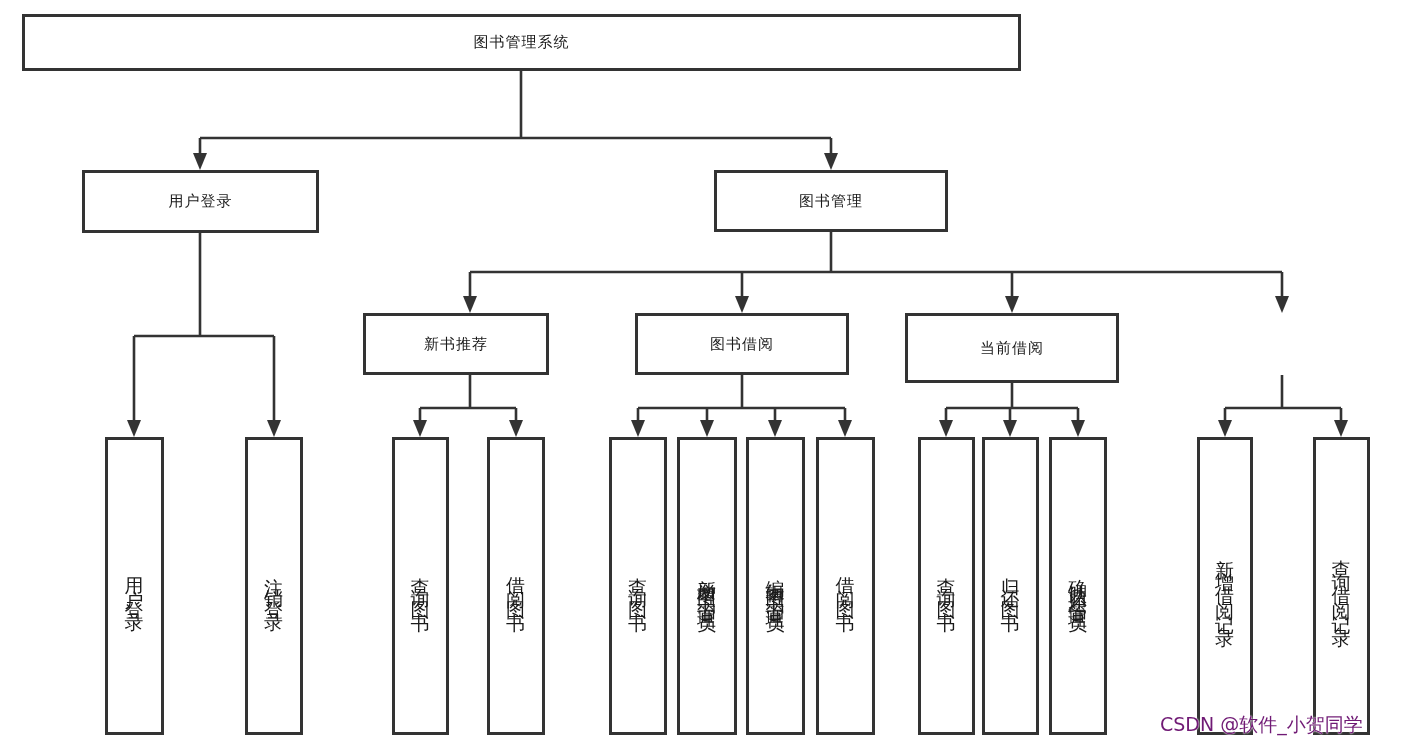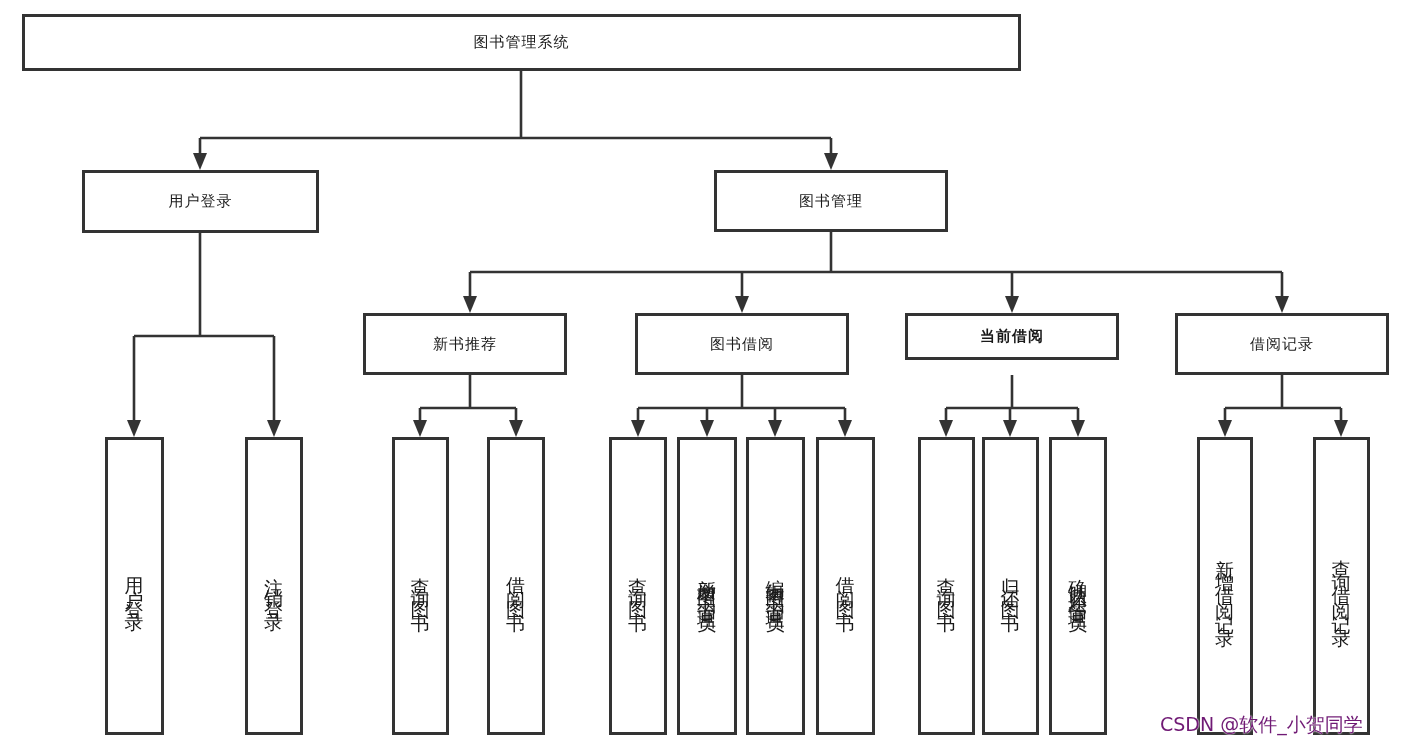--- a/index.html
+++ b/index.html
@@ -110,31 +110,28 @@
     <span>图书管理系统</span>
   </div>
 
   <div class="node h-node" style="left:82px; top:170px; width:237px; height:63px;">
     <span>用户登录</span>
   </div>
   <div class="node h-node" style="left:714px; top:170px; width:234px; height:62px;">
     <span>图书管理</span>
   </div>
 
-  <div class="node h-node" style="left:363px; top:313px; width:204px; height:62px;">
+  <div class="node h-node" style="left:363px; top:313px; width:186px; height:62px;">
     <span>新书推荐</span>
   </div>
   <div class="node h-node" style="left:635px; top:313px; width:214px; height:62px;align-items:center;">
     <span>图书借阅</span>
   </div>
-  <div class="node h-node" style="left:905px; top:313px; width:214px; height:47px;font-weight:bold;">
+  <div class="node h-node" style="left:905px; top:313px; width:214px; height:70px;">
     <span>当前借阅</span>
-  </div>
-  <div class="node h-node" style="left:1175px; top:313px; width:214px; height:62px;">
-    <span>借阅记录</span>
   </div>
 
   <div class="node v-node" style="left:105px; top:437px; width:59px; height:298px;">
     <span>用户登录</span>
   </div>
   <div class="node v-node" style="left:245px; top:437px; width:58px; height:298px;">
     <span>注销登录</span>
   </div>
 
   <div class="node v-node" style="left:392px; top:437px; width:57px; height:298px;">

